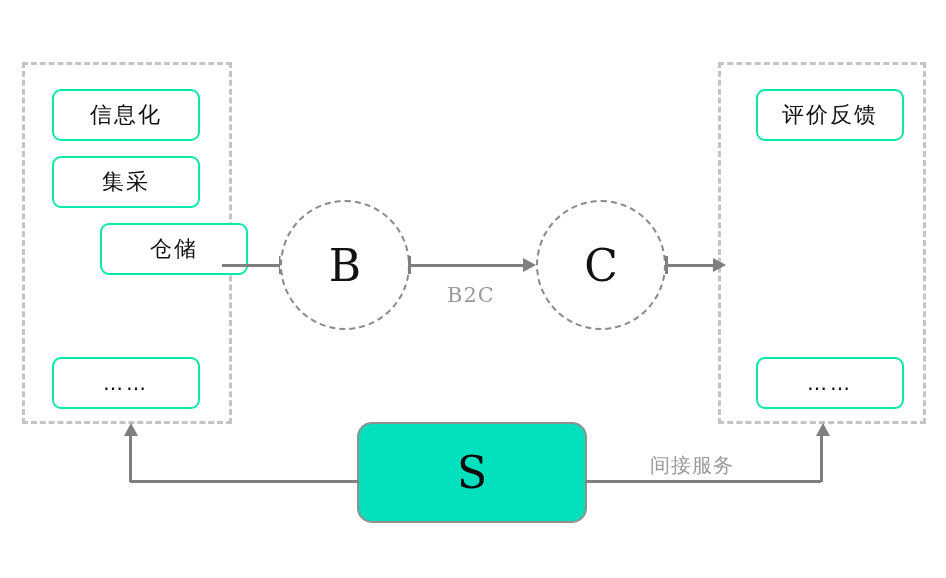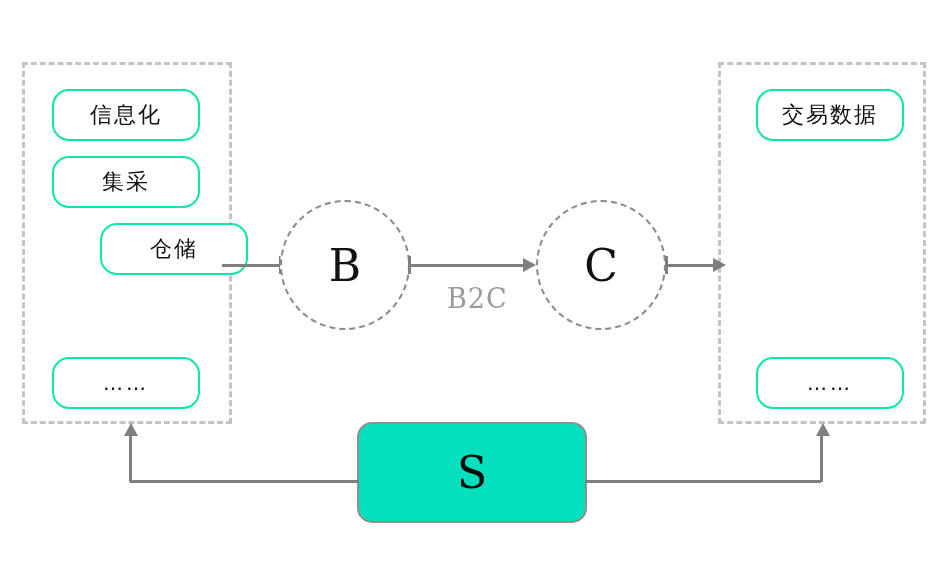--- a/index.html
+++ b/index.html
@@ -26,21 +26,21 @@
     background: transparent;
   }
   #group-left  { left: 22px;  top: 62px; width: 210px; height: 362px; }
   #group-right { left: 718px; top: 62px; width: 208px; height: 362px; }
 
   
   .card {
     position: absolute;
     box-sizing: border-box;
     border: 2.5px solid #09e8a8;
-    border-radius: 17px;
+    border-radius: 9px;
     background: #ffffff;
     display: flex;
     align-items: center;
     justify-content: center;
     color: #111111;
     font-family: "DejaVu Serif", "Liberation Serif", serif;
     font-size: 22px;
     letter-spacing: 2px;
     height: 52px;
     white-space: nowrap;
@@ -156,21 +156,21 @@
 
   
   .edge-label {
     position: absolute;
     color: #9a9a9a;
     white-space: nowrap;
   }
   #label-b2c {
     left: 447px; top: 283px;
     font-family: "DejaVu Serif", "Liberation Serif", serif;
-    font-size: 27px;
+    font-size: 21px;
     letter-spacing: 1px;
   }
   #label-direct {
     left: 200px; top: 452px;
     font-family: "DejaVu Sans", sans-serif;
     font-size: 20px;
     letter-spacing: 1px;
   }
   #label-indirect {
     left: 650px; top: 452px;
@@ -194,21 +194,21 @@
     <div class="card card-2">
       <span>仓储</span>
     </div>
     <div class="card card-4 dots">
       <span>……</span>
     </div>
   </div>
 
   <div id="group-right" class="group-box">
     <div class="card card-0">
-      <span>交易数据</span>
+      <span>评价反馈</span>
     </div>
     <div class="card card-4 dots">
       <span>……</span>
     </div>
   </div>
 
   <div id="line-left-b" class="hline"></div>
   <div id="tick-left-b"></div>
 
   <div id="node-b" class="node-circle">
@@ -232,14 +232,15 @@
     <span>S</span>
   </div>
 
   <div id="line-s-left-h" class="hline"></div>
   <div id="line-s-left-v" class="vline"></div>
   <div id="arrow-s-left" class="arrow-up"></div>
 
   <div id="line-s-right-h" class="hline"></div>
   <div id="line-s-right-v" class="vline"></div>
   <div id="arrow-s-right" class="arrow-up"></div>
+  <div id="label-indirect" class="edge-label">间接服务</div>
 
 </div>
 
 </body></html>

